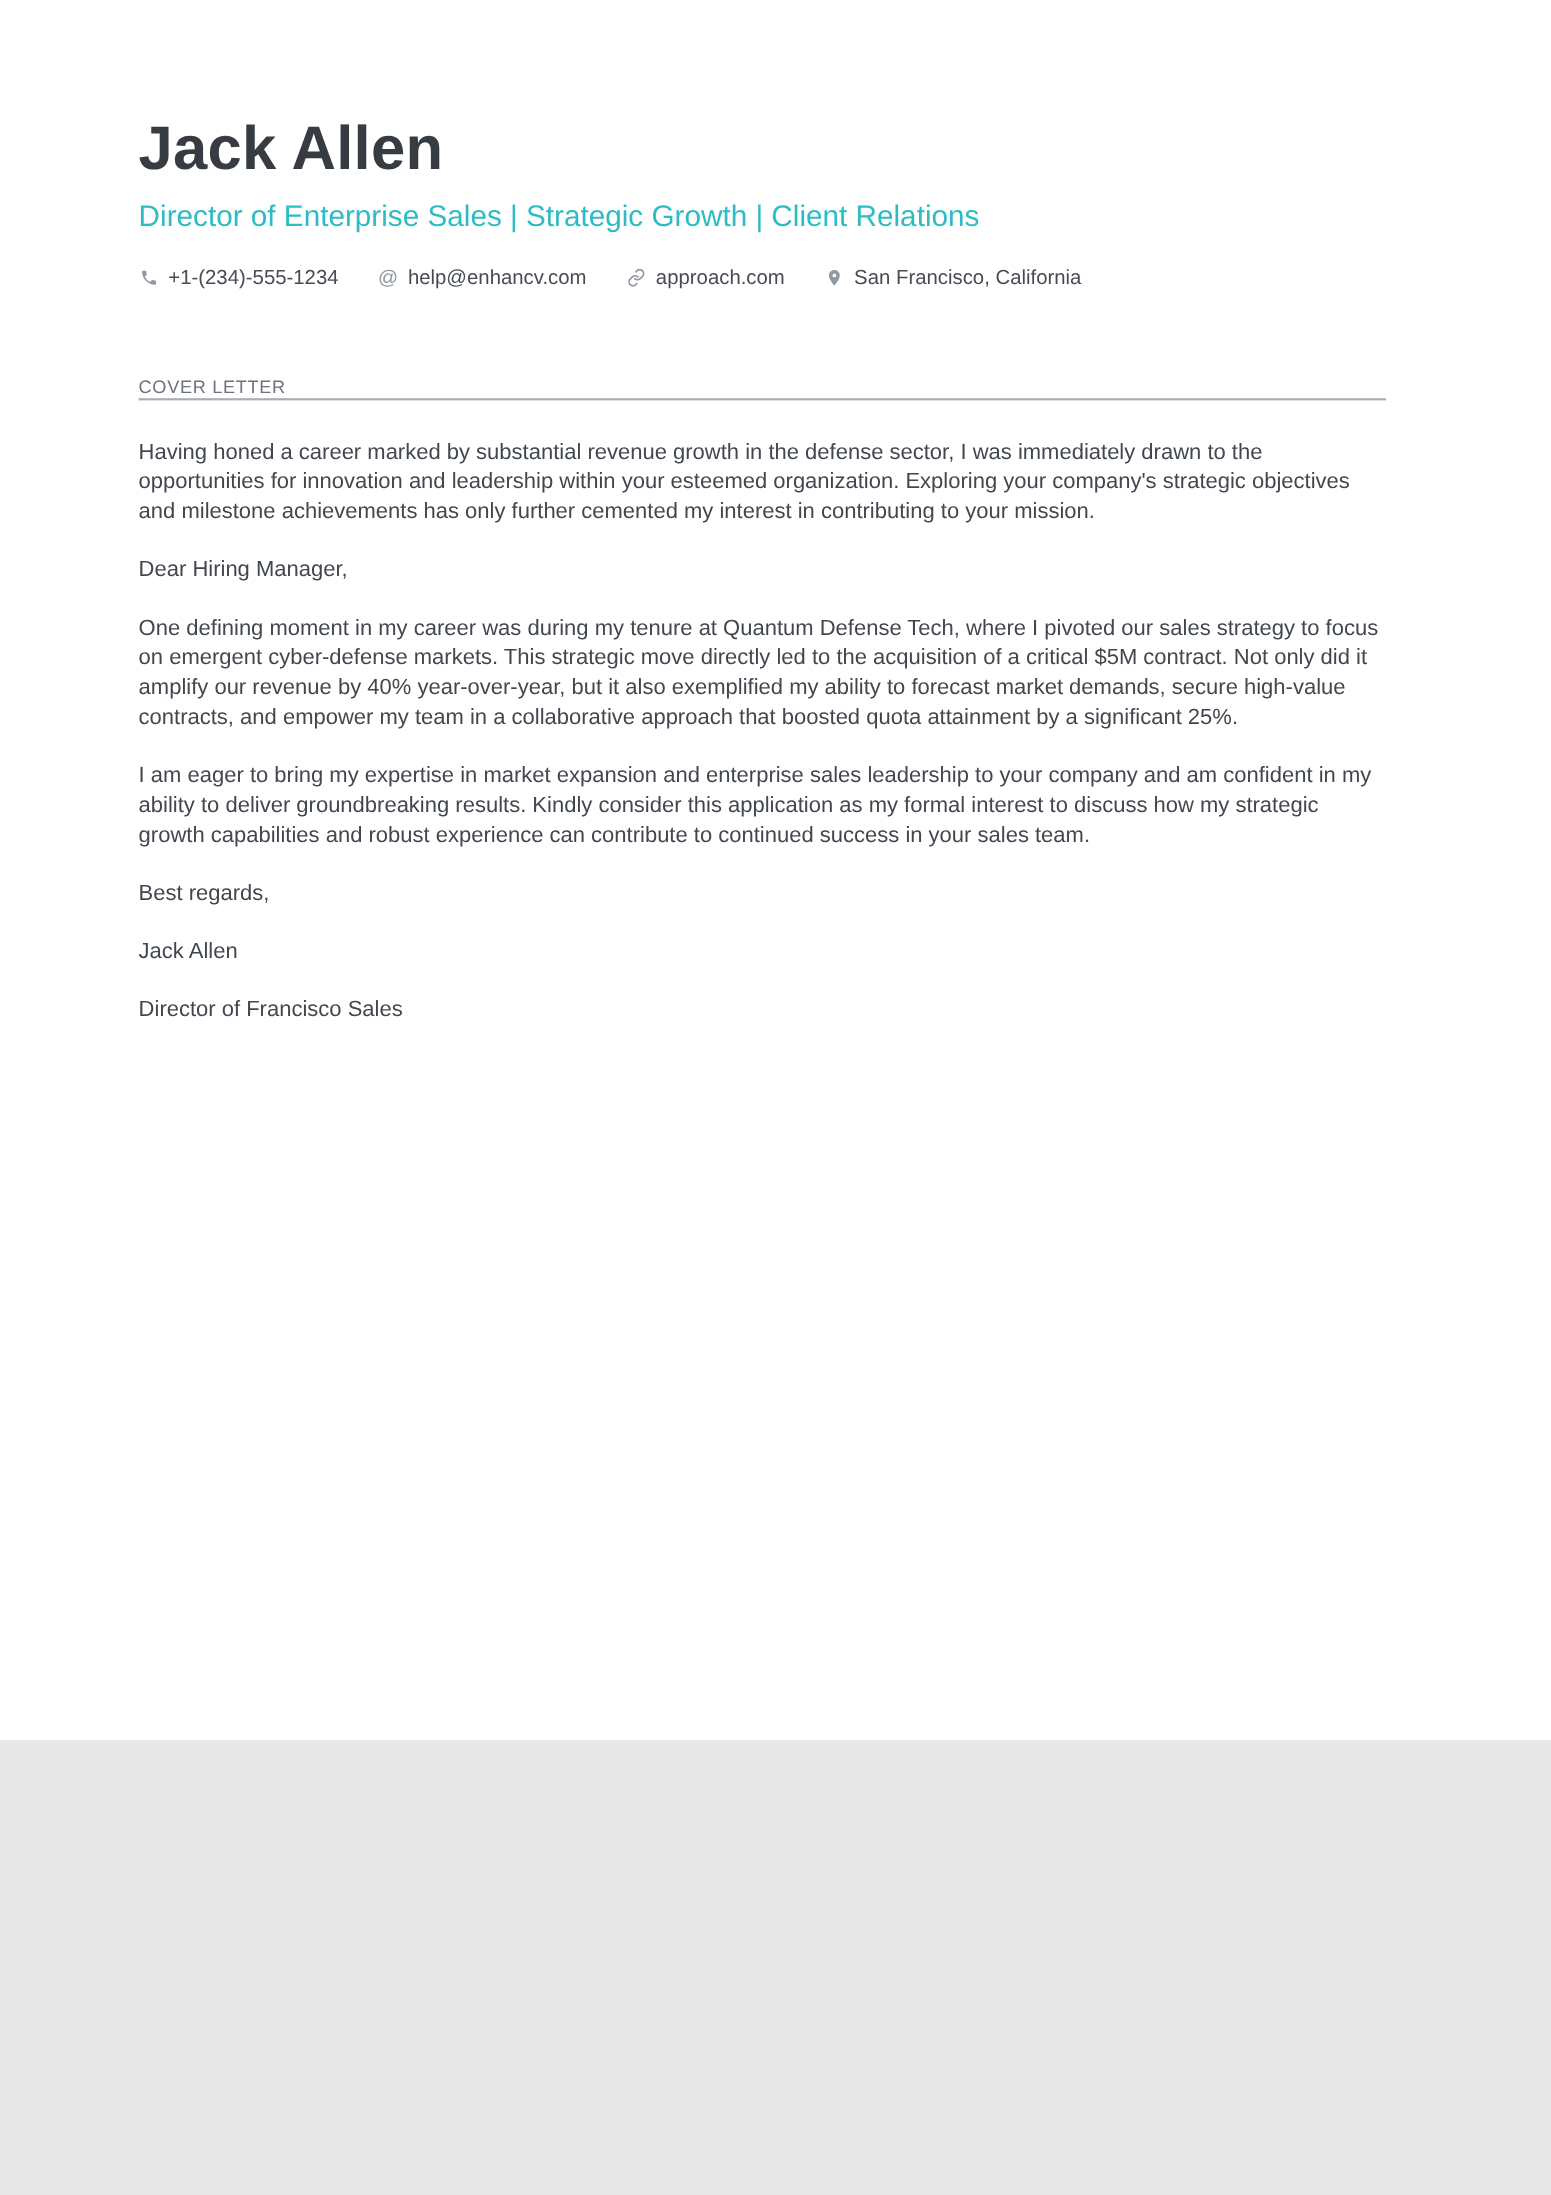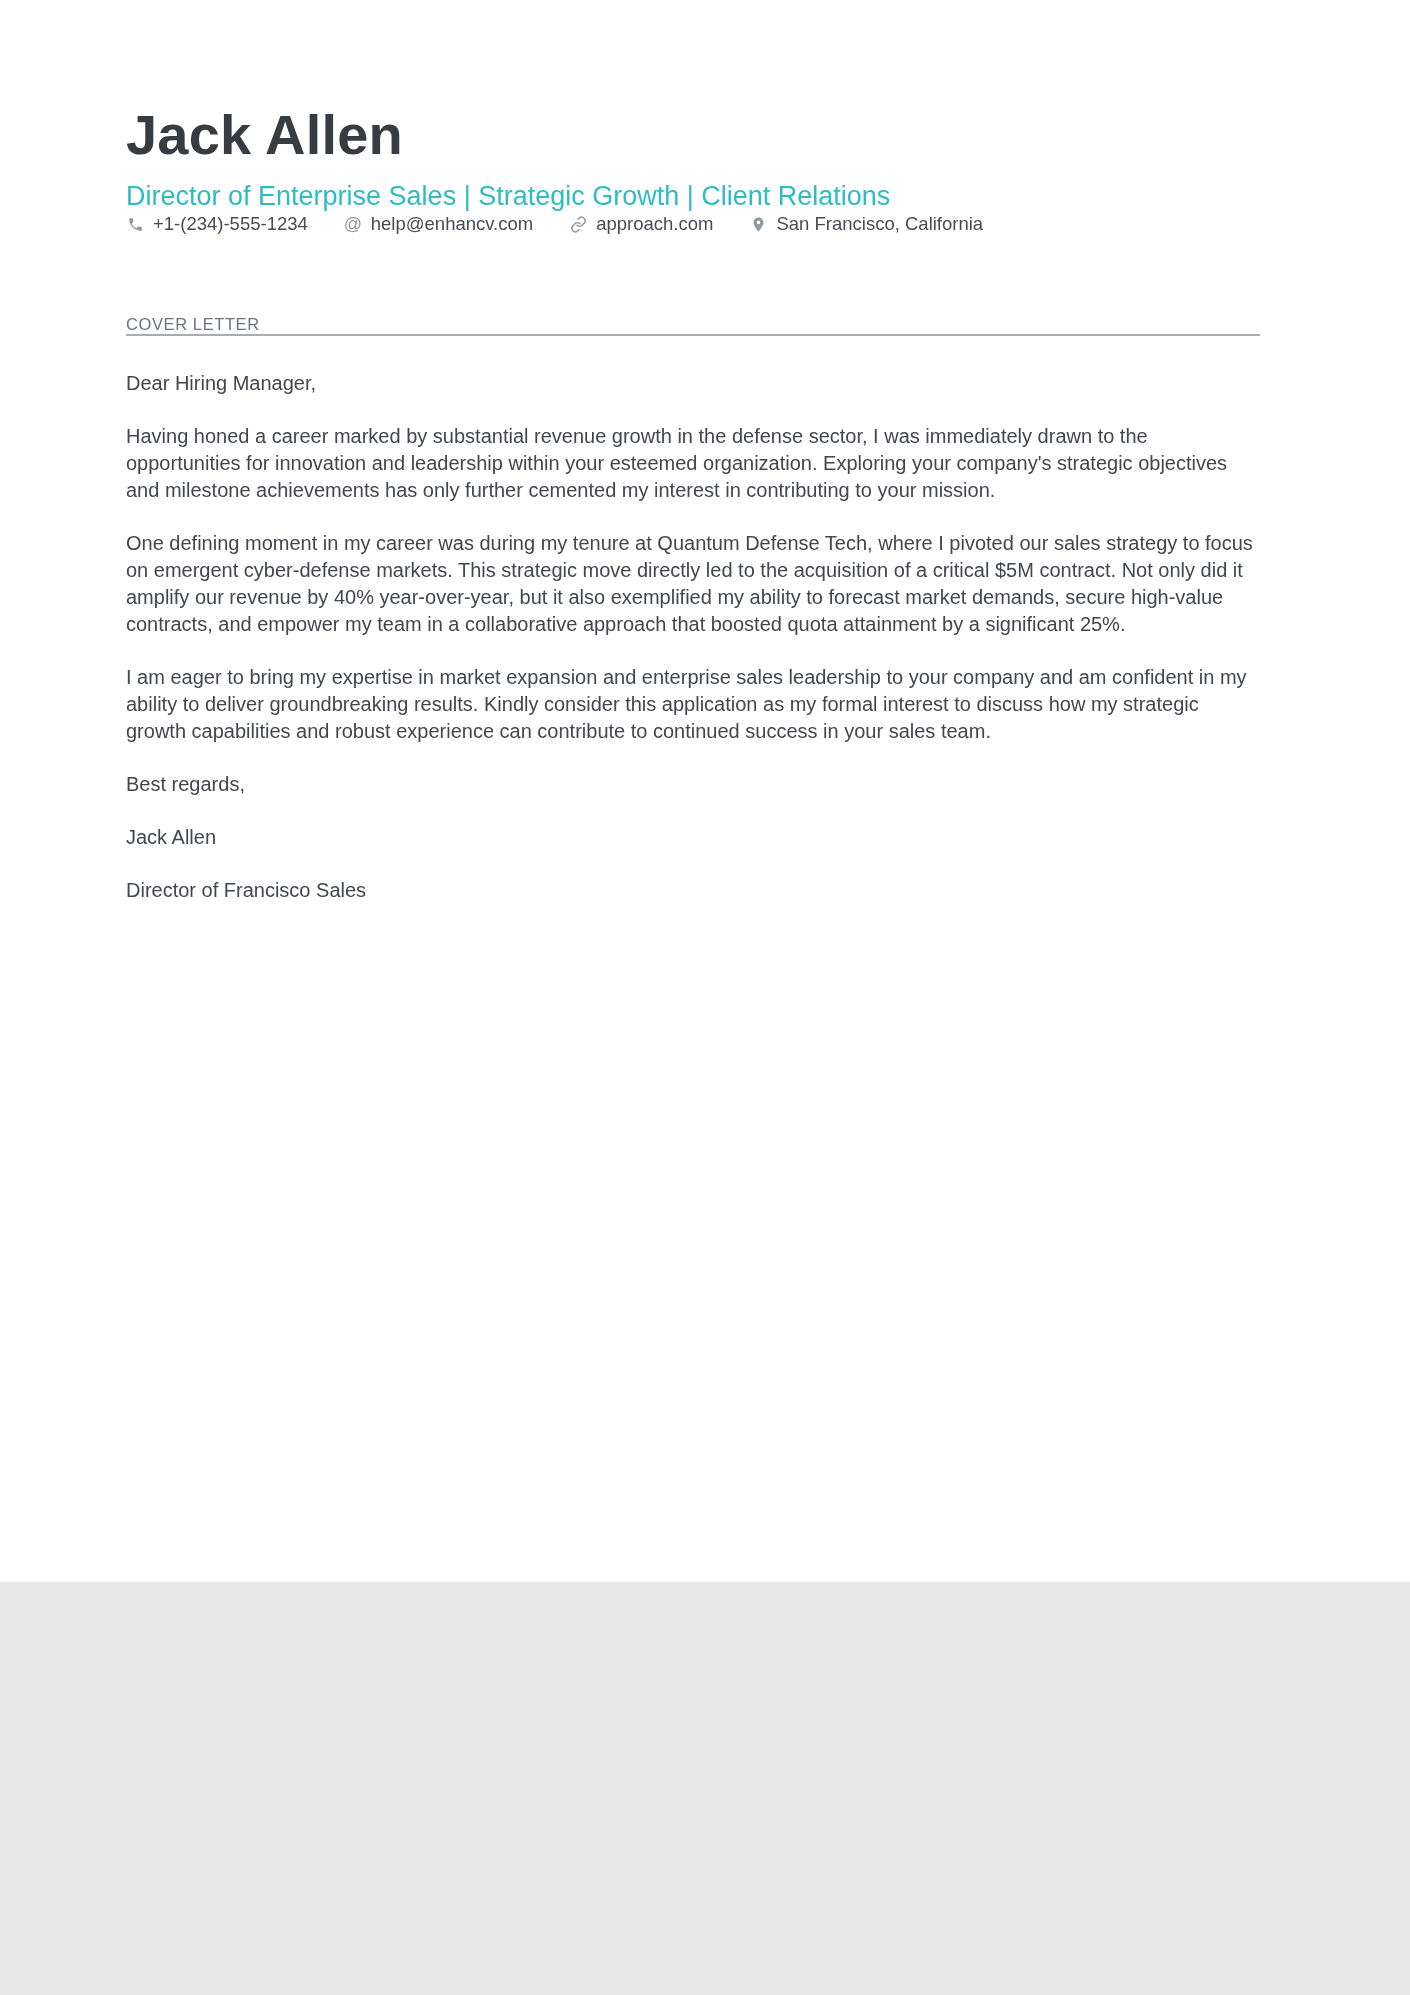--- a/index.html
+++ b/index.html
@@ -29,20 +29,21 @@
 
   .candidate-title {
     margin-top: 14px;
     font-size: 27px;
     font-weight: 500;
     color: #2ebcc4;
     line-height: 1.25;
   }
 
   .contact-row {
+    margin-top: 28px;
     display: flex;
     align-items: center;
     gap: 36px;
     font-size: 18.5px;
     color: #474c54;
   }
 
   .contact-item {
     display: flex;
     align-items: center;
@@ -182,22 +183,22 @@
       </div>
 
     </div>
 
     <div class="section-head">
       <div class="section-label">COVER LETTER</div>
       <hr class="section-rule">
     </div>
 
     <div class="letter-body">
+      <p>Having honed a career marked by substantial revenue growth in the defense sector, I was immediately drawn to the opportunities for innovation and leadership within your esteemed organization. Exploring your company's strategic objectives and milestone achievements has only further cemented my interest in contributing to your mission.</p>
       <p>Dear Hiring Manager,</p>
-      <p>Having honed a career marked by substantial revenue growth in the defense sector, I was immediately drawn to the opportunities for innovation and leadership within your esteemed organization. Exploring your company's strategic objectives and milestone achievements has only further cemented my interest in contributing to your mission.</p>
       <p>One defining moment in my career was during my tenure at Quantum Defense Tech, where I pivoted our sales strategy to focus on emergent cyber-defense markets. This strategic move directly led to the acquisition of a critical $5M contract. Not only did it amplify our revenue by 40% year-over-year, but it also exemplified my ability to forecast market demands, secure high-value contracts, and empower my team in a collaborative approach that boosted quota attainment by a significant 25%.</p>
       <p>I am eager to bring my expertise in market expansion and enterprise sales leadership to your company and am confident in my ability to deliver groundbreaking results. Kindly consider this application as my formal interest to discuss how my strategic growth capabilities and robust experience can contribute to continued success in your sales team.</p>
       <p>Best regards,</p>
       <p>Jack Allen</p>
       <p>Director of Francisco Sales</p>
     </div>
 
   </div>
 
   <div class="footer">

